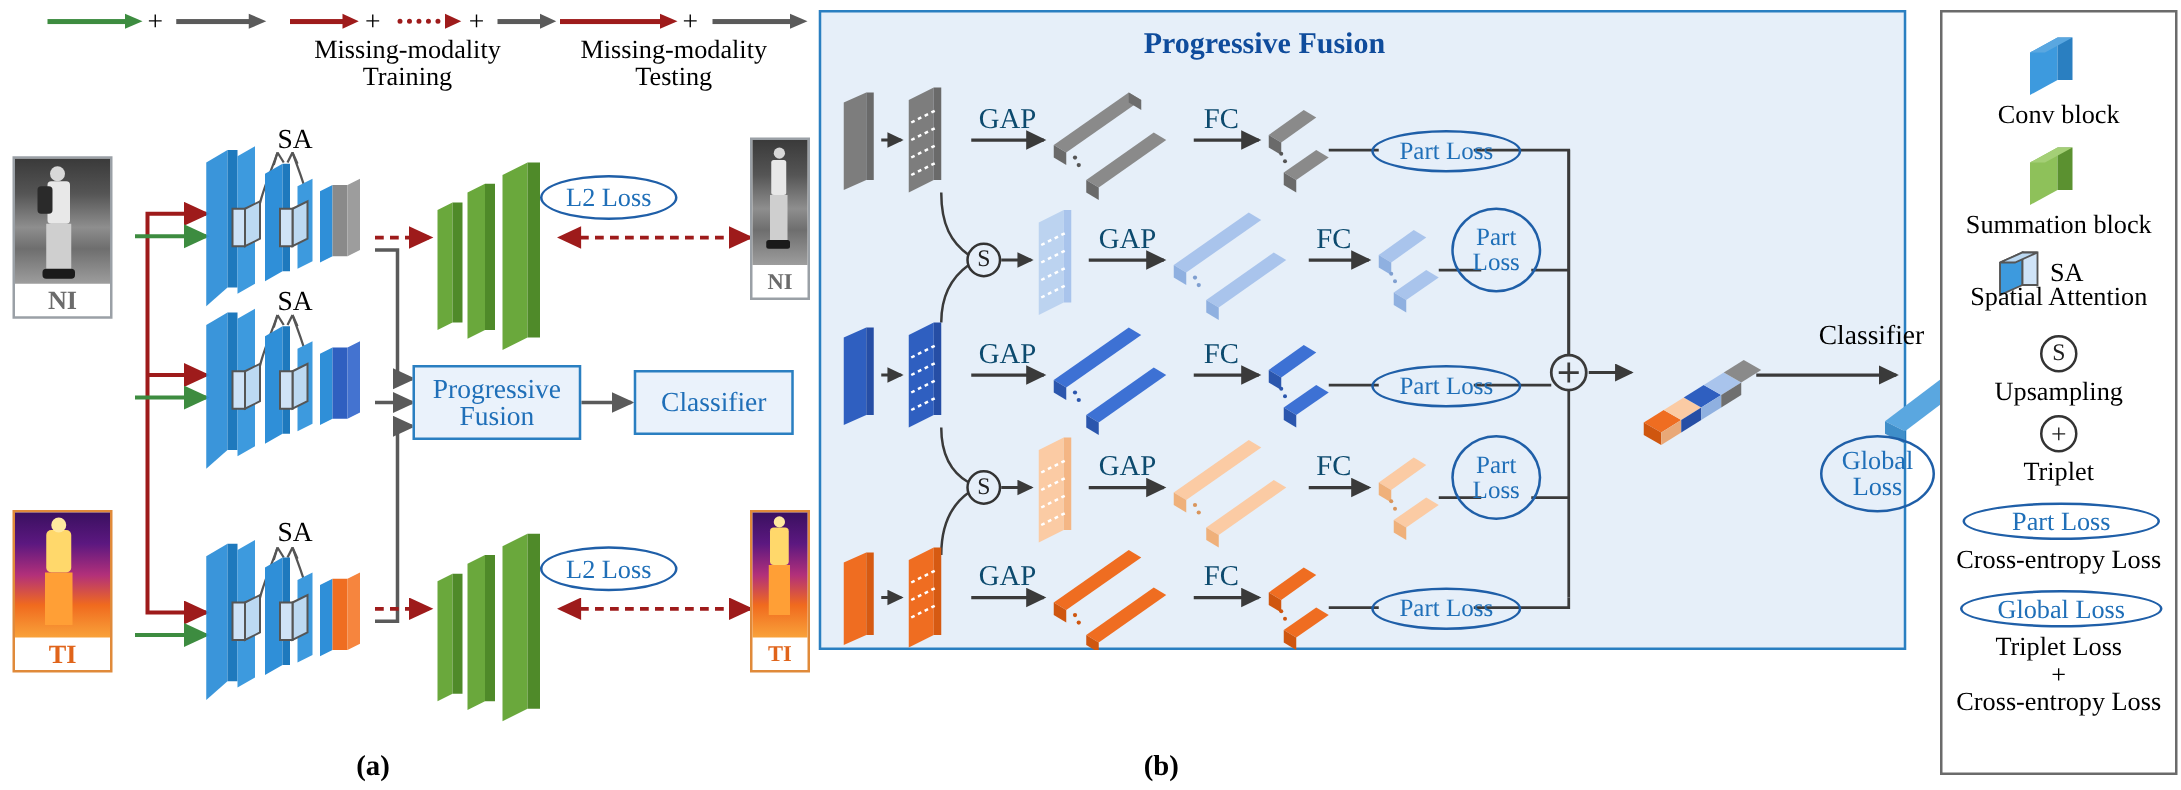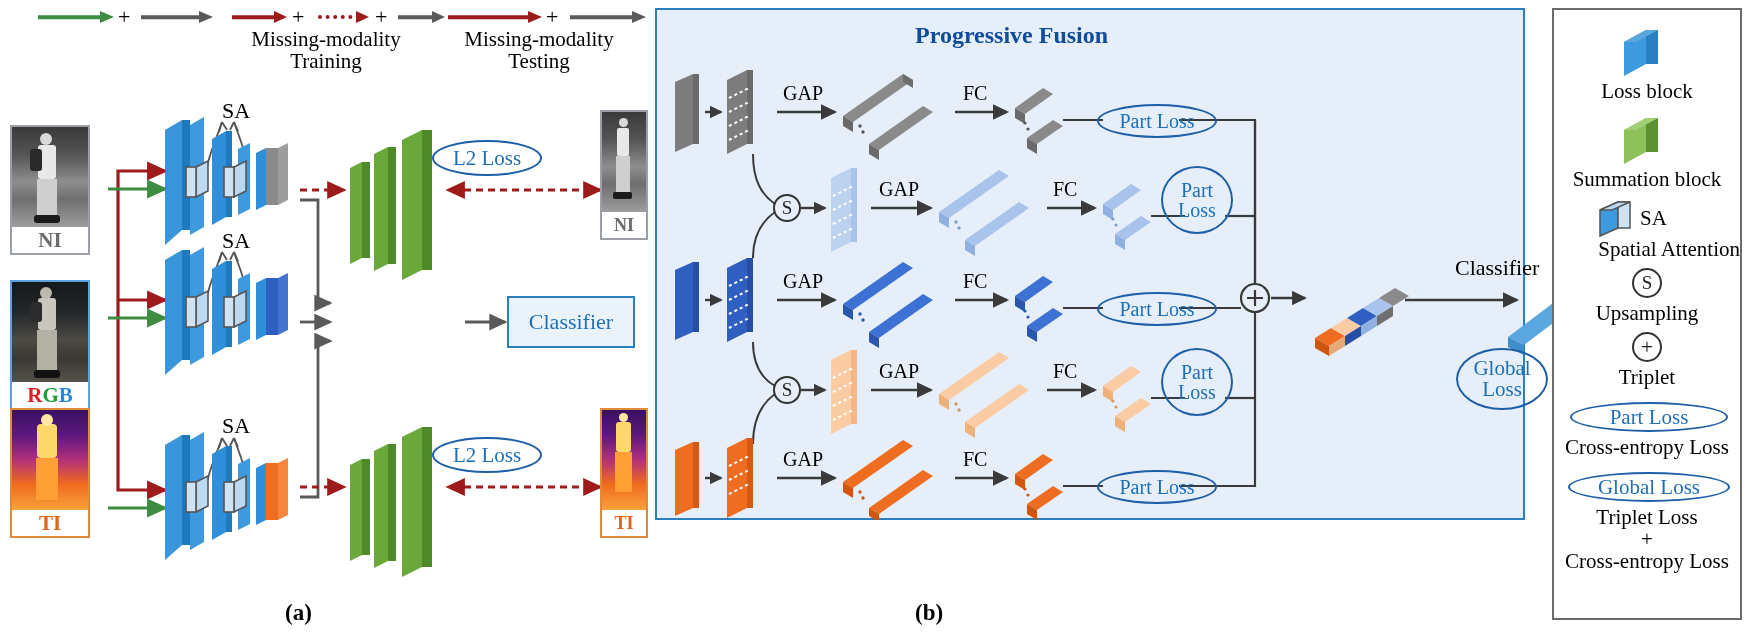--- a/index.html
+++ b/index.html
@@ -40,21 +40,21 @@
              text-align:center; line-height:1.0; background:transparent; }
 
   .panel-tag { position:absolute; font-weight:bold; font-size:23px; }
 
   
   .pfpanel { position:absolute; border:2px solid #2a7fc1; background:#e6eff9; }
   .pftitle { position:absolute; font-weight:bold; color:#0f4c9c; font-size:24px; }
   .opsym { position:absolute; border:2px solid #333; border-radius:50%;
            display:flex;align-items:center;justify-content:center; background:transparent;
            font-size:19px; color:#222; font-family:"Liberation Serif",serif;}
-  .gaplbl,.fclbl { position:absolute; font-size:20px; color:#000000; }
+  .gaplbl,.fclbl { position:absolute; font-size:23px; color:#0c4a6e; }
 
   
   .rlegend { position:absolute; border:2px solid #6b6b6b; background:#fff; }
   .rl-txt { position:absolute; width:100%; text-align:center; font-size:21px; line-height:1.05; }
 </style>
 </head>
 <body>
 
 <div class="toplegend">
 
@@ -170,33 +170,20 @@
                 position:relative;overflow:hidden;">
       <div style="position:absolute;left:26px;top:18px;width:18px;height:34px;background:#e8e8e8;border-radius:3px;"></div>
       <div style="position:absolute;left:28px;top:6px;width:12px;height:12px;background:#d8d8d8;border-radius:50%;"></div>
       <div style="position:absolute;left:25px;top:52px;width:20px;height:38px;background:#cfcfcf;"></div>
       <div style="position:absolute;left:22px;top:88px;width:26px;height:8px;background:#1a1a1a;border-radius:3px;"></div>
       <div style="position:absolute;left:18px;top:22px;width:12px;height:22px;background:#2a2a2a;border-radius:3px;"></div>
     </div>
     <div class="tl" style="color:#6b6b6b;">NI</div>
   </div>
 
-  <div class="thumb" style="left:10px; top:280px; width:80px; height:130px; border-color:#5aa2e0;">
-    <div class="pic" style="background:linear-gradient(180deg,#16181a 0%,#23262a 30%,#4d4a42 58%,#3a3832 76%,#55524a 100%);
-                position:relative;overflow:hidden;">
-      <div style="position:absolute;left:26px;top:16px;width:18px;height:32px;background:#c9c6bd;border-radius:3px;"></div>
-      <div style="position:absolute;left:28px;top:5px;width:12px;height:12px;background:#bdb8ae;border-radius:50%;"></div>
-      <div style="position:absolute;left:25px;top:48px;width:20px;height:40px;background:#b3b0a4;"></div>
-      <div style="position:absolute;left:22px;top:88px;width:26px;height:8px;background:#121212;border-radius:3px;"></div>
-      <div style="position:absolute;left:18px;top:20px;width:12px;height:20px;background:#2b2b2b;border-radius:3px;"></div>
-    </div>
-    <div class="tl">
-      <span style="color:#e02020">R</span><span style="color:#1a9e3a">G</span><span style="color:#2b87d8">B</span>
-    </div>
-  </div>
 
   <div class="thumb" style="left:10px; top:408px; width:80px; height:130px; border-color:#e08a3a;">
     <div class="pic" style="background:linear-gradient(180deg,#3a1060 0%,#5c1880 25%,#b2307a 50%,#f06a1e 74%,#f9a23a 100%);
                 position:relative;overflow:hidden;">
       <div style="position:absolute;left:25px;top:14px;width:20px;height:34px;background:#ffd86b;border-radius:4px;"></div>
       <div style="position:absolute;left:29px;top:4px;width:12px;height:12px;background:#ffe9a0;border-radius:50%;"></div>
       <div style="position:absolute;left:24px;top:48px;width:22px;height:42px;background:#ff9f36;"></div>
     </div>
     <div class="tl" style="color:#e0641a;">TI</div>
   </div>
@@ -302,20 +289,24 @@
   <div class="thumb" style="left:600px; top:408px; width:48px; height:130px; border-color:#e08a3a;">
     <div class="pic" style="background:linear-gradient(180deg,#3a1060 0%,#5c1880 25%,#b2307a 50%,#f06a1e 74%,#f9a23a 100%);
                 position:relative;overflow:hidden;">
       <div style="position:absolute;left:14px;top:12px;width:15px;height:30px;background:#ffd86b;border-radius:3px;"></div>
       <div style="position:absolute;left:17px;top:3px;width:9px;height:9px;background:#ffe9a0;border-radius:50%;"></div>
       <div style="position:absolute;left:13px;top:42px;width:17px;height:40px;background:#ff9f36;"></div>
     </div>
     <div class="tl" style="color:#e0641a; font-size:18px;">TI</div>
   </div>
 
+  <div class="boxlbl" style="left:330px; top:292px; width:135px; height:60px; white-space:pre-line;">
+    <span>Progressive
+Fusion</span>
+  </div>
 
   <div class="boxlbl" style="left:507px; top:296px; width:128px; height:52px;">
     <span>Classifier</span>
   </div>
 
   <div class="panel-tag" style="left:285px; top:600px;">(a)</div>
 </div>
 
 <div class="pfpanel" style="left:655px; top:8px; width:870px; height:512px;">
   <div class="pftitle" style="left:258px; top:12px;">Progressive Fusion</div>
@@ -605,38 +596,38 @@
 
 <div class="panel-tag" style="left:915px; top:600px;">(b)</div>
 
 <div class="rlegend" style="left:1552px; top:8px; width:190px; height:612px;">
 
   <svg style="position:absolute; left:62px; top:14px;" width="60" height="52">
     <polygon points="8,18 30,6 30,40 8,52" fill="#3d9ade"></polygon>
     <polygon points="30,6 42,6 42,40 30,40" fill="#2a7fc1"></polygon>
     <polygon points="8,18 30,6 42,6 20,18" fill="#5aa7e0"></polygon>
   </svg>
-  <div class="rl-txt" style="top:70px;">Loss block</div>
+  <div class="rl-txt" style="top:70px;">Conv block</div>
 
   <svg style="position:absolute; left:62px; top:102px;" width="60" height="52">
     <polygon points="8,18 30,6 30,40 8,52" fill="#8ec15a"></polygon>
     <polygon points="30,6 42,6 42,40 30,40" fill="#5b9130"></polygon>
     <polygon points="8,18 30,6 42,6 20,18" fill="#a4cf76"></polygon>
   </svg>
   <div class="rl-txt" style="top:158px;">Summation block</div>
 
   <div style="position:absolute; left:40px; top:188px; width:112px; display:flex; align-items:center; gap:4px;">
     <svg width="42" height="40">
       <polygon points="6,12 24,4 24,30 6,38" fill="#3d9ade" stroke="#555" stroke-width="1.5"></polygon>
       <polygon points="24,4 36,4 36,30 24,30" fill="#cfe3f7" stroke="#555" stroke-width="1.5"></polygon>
       <polygon points="6,12 24,4 36,4 18,12" fill="#bcd9f2" stroke="#555" stroke-width="1.5"></polygon>
     </svg>
     <span style="font-size:21px;">SA</span>
   </div>
-  <div class="rl-txt" style="top:228px;text-align:right;">Spatial Attention</div>
+  <div class="rl-txt" style="top:216px;">Spatial Attention</div>
 
   <div class="opsym" style="left:78px; top:258px; width:30px; height:30px; background:#fff;">
     <span>S</span>
   </div>
   <div class="rl-txt" style="top:292px;">Upsampling</div>
 
   <div class="opsym" style="left:78px; top:322px; width:30px; height:30px; background:#fff; font-size:22px;">
     <span>+</span>
   </div>
   <div class="rl-txt" style="top:356px;">Triplet</div>

